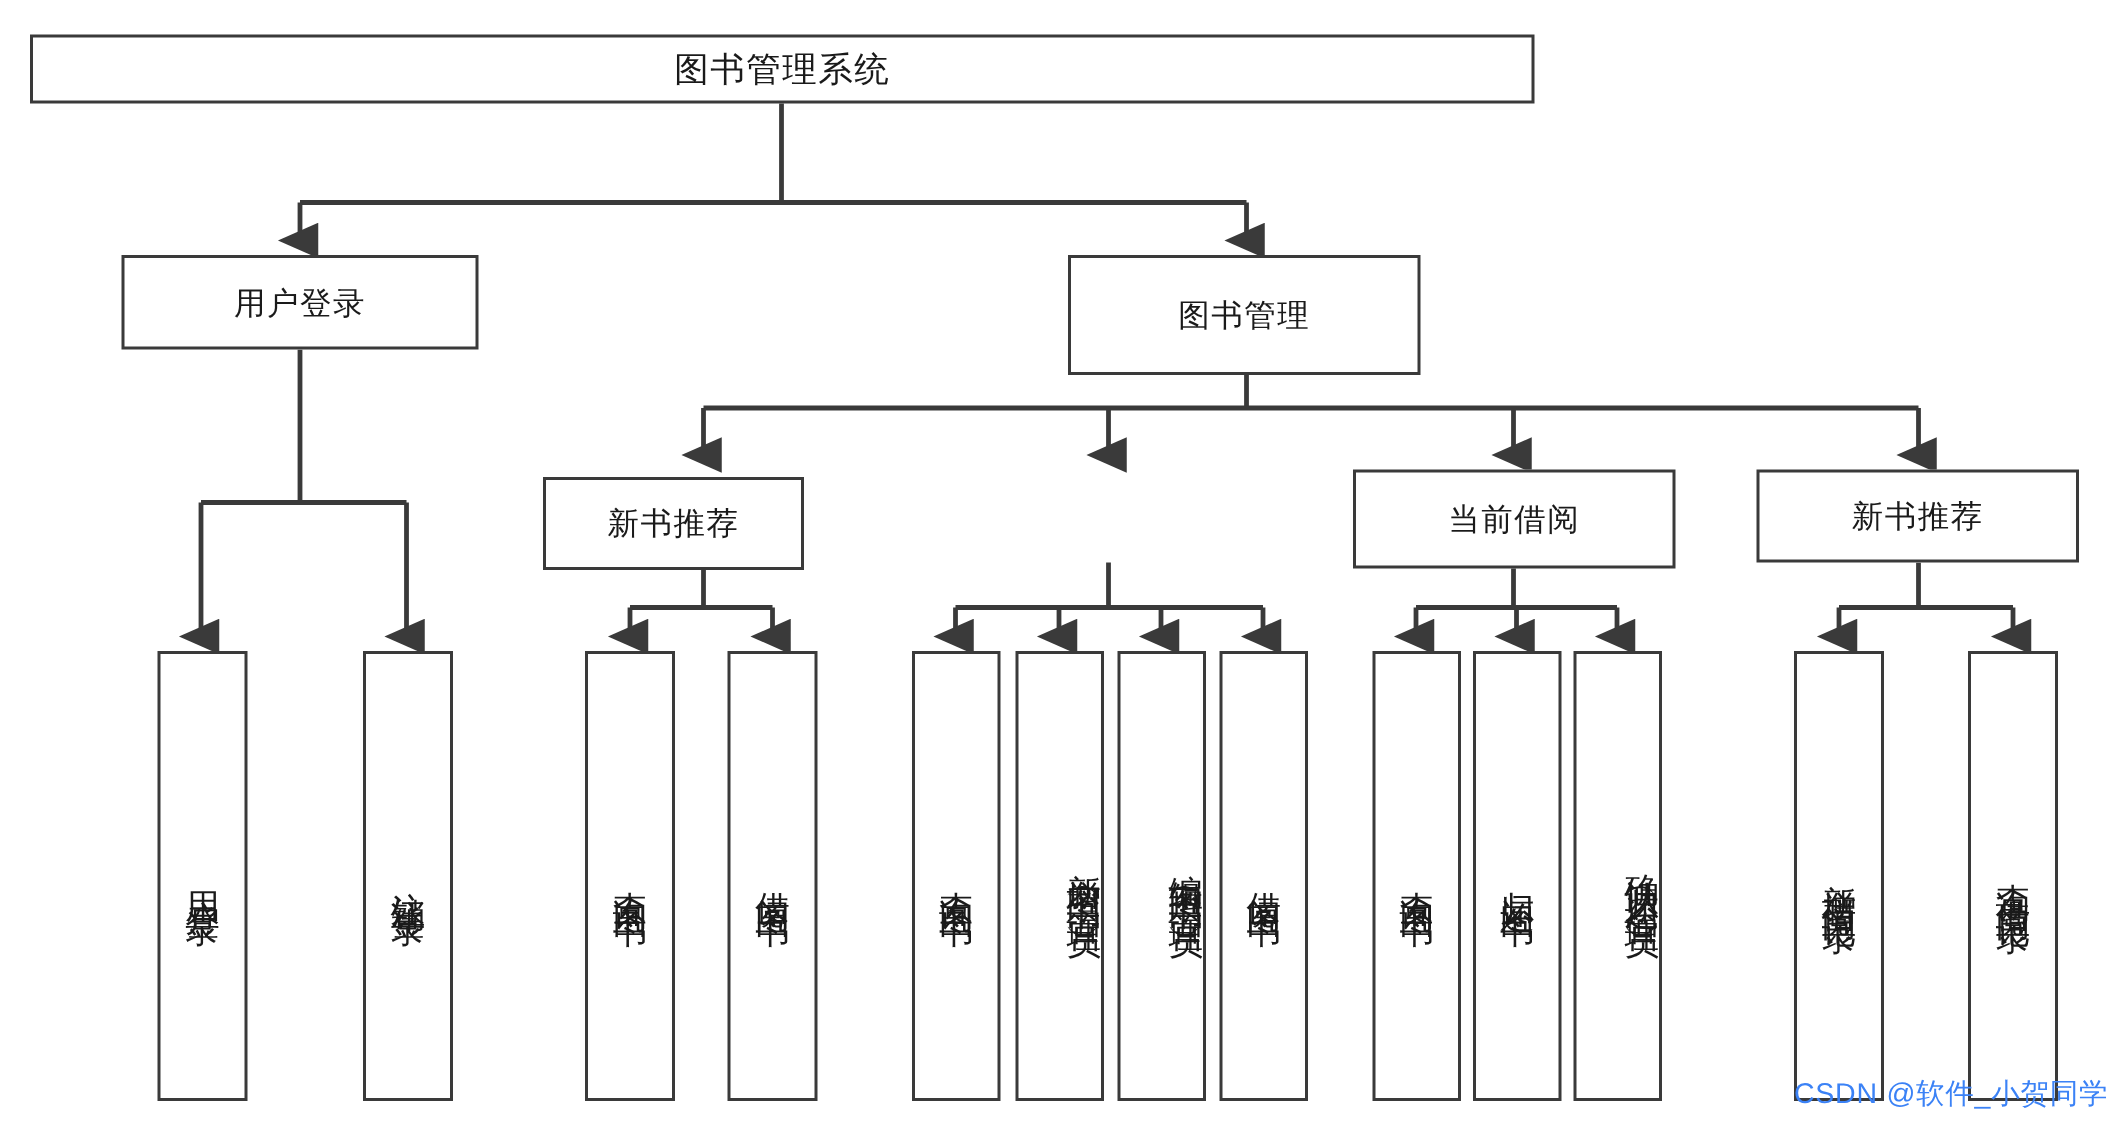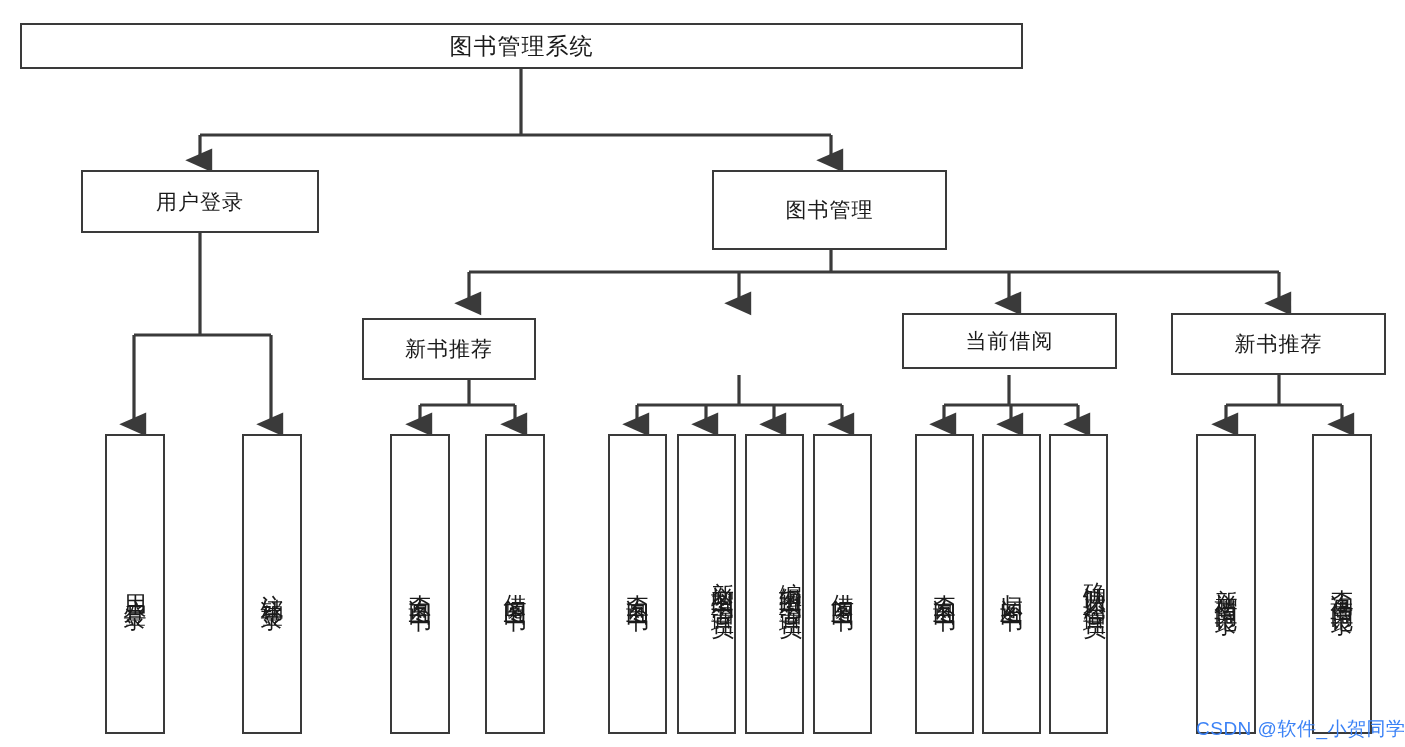--- a/index.html
+++ b/index.html
@@ -125,21 +125,21 @@
   <div class="node node-l2" style="left:81px; top:170px; width:238px; height:63px;">
     <span>用户登录</span>
   </div>
   <div class="node node-l2" style="left:712px; top:170px; width:235px; height:80px;">
     <span>图书管理</span>
   </div>
 
   <div class="node node-l2" style="left:362px; top:318px; width:174px; height:62px;">
     <span>新书推荐</span>
   </div>
-  <div class="node node-l2" style="left:902px; top:313px; width:215px; height:56px;text-align:center;">
+  <div class="node node-l2" style="left:902px; top:313px; width:215px; height:66px;text-align:center;">
     <span>当前借阅</span>
   </div>
   <div class="node node-l2" style="left:1171px; top:313px; width:215px; height:62px;">
     <span>新书推荐</span>
   </div>
 
   <div class="node node-v" style="left:105px; top:434px; width:60px; height:300px;">
     <span>用户登录</span>
   </div>
   <div class="node node-v" style="left:242px; top:434px; width:60px; height:300px;">

